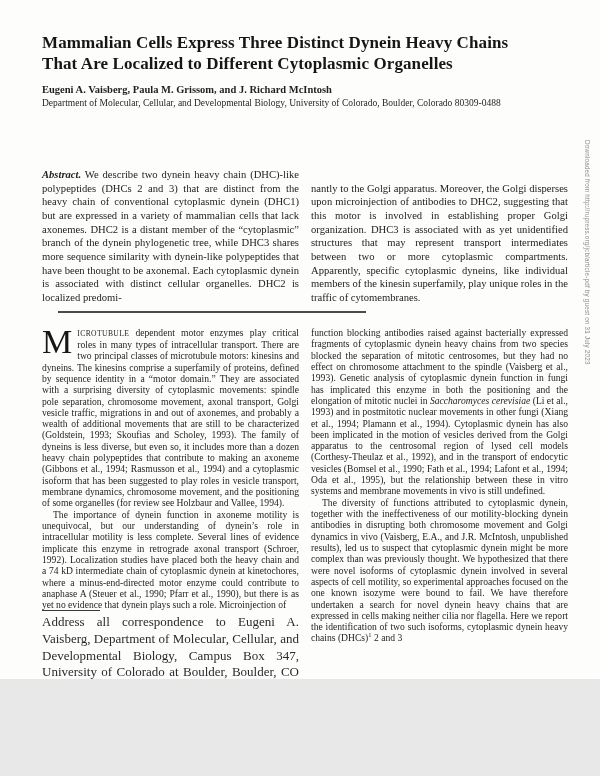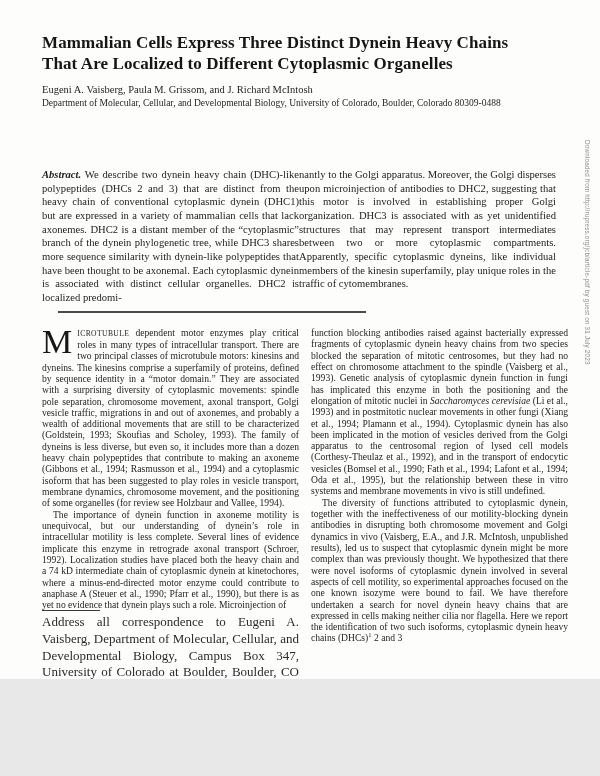--- a/index.html
+++ b/index.html
@@ -10,27 +10,27 @@
     font-family:"Liberation Serif", serif;
     color:#1f1f1f;
     overflow:hidden;
   }
   
   .header { position:absolute; left:42px; top:33px; width:525px; }
   .title {
     font-size:17px; font-weight:bold; line-height:1.23;
     letter-spacing:0.1px; color:#161616;
   }
-  .authors { margin-top:9px; font-size:10.5px; font-weight:normal; }
+  .authors { margin-top:9px; font-size:10.5px; font-weight:bold; }
   .affiliation { margin-top:3px; font-size:9.5px; }
 
   
   .abstract-row {
     position:absolute; left:42px; top:168px; width:526px;
-    display:flex; 
+    display:flex; gap:12px;align-items:flex-end;
   }
   .abstract-col {
     width:257px; font-size:10.6px; line-height:1.29;
     text-align:justify; color:#222;
   }
   .abstract-label { font-weight:bold; font-style:italic; }
   .abstract-rule {
     position:absolute; left:58px; top:311px;
     width:308px; height:2px; background:#4a4a4a;
   }

